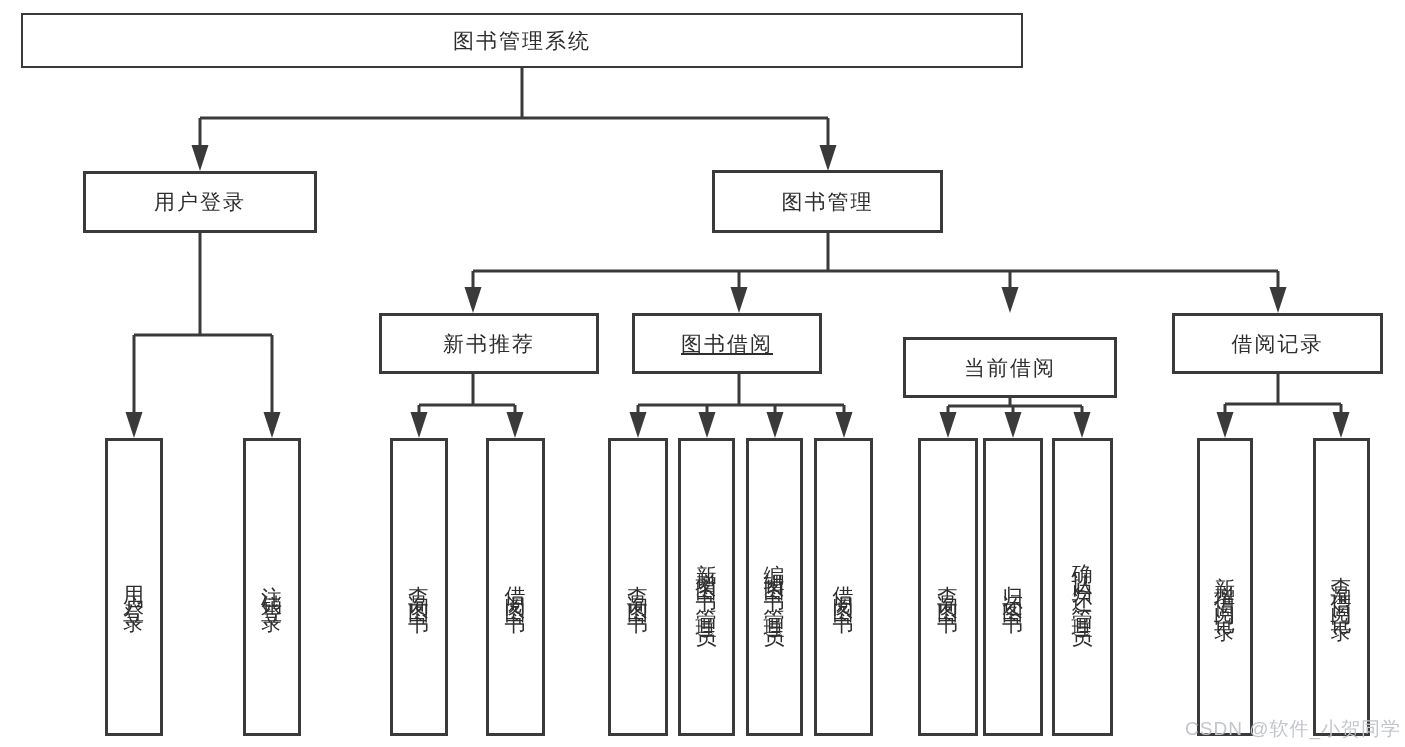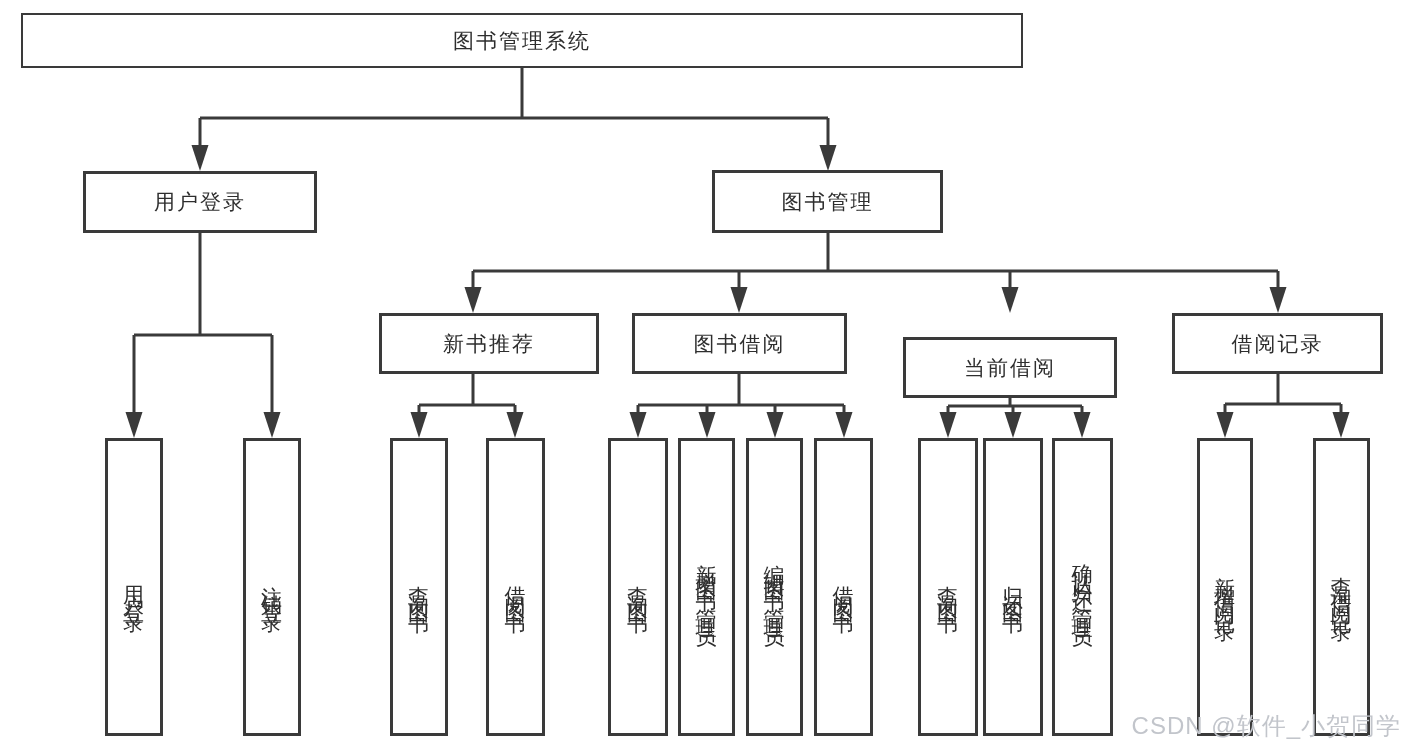--- a/index.html
+++ b/index.html
@@ -28,21 +28,21 @@
     font-size:21px;
     letter-spacing:9px;
     line-height:1;
     white-space:nowrap;
     color:#2e2e2e;
   }
   .watermark{
     position:absolute;
     right:4px;bottom:5px;
     z-index:3;
-    font-size:24px;
+    font-size:19px;
     color:#c2c5cb;
     letter-spacing:1px;
   }
 </style>
 </head>
 <body>
 
 <div class="canvas">
 
   <svg class="connectors" width="1405" height="747" viewBox="0 0 1405 747">
@@ -95,21 +95,21 @@
   <div class="node hnode" style="left:83px;top:171px;width:234px;height:62px;">
     <span>用户登录</span>
   </div>
   <div class="node hnode" style="left:712px;top:170px;width:231px;height:63px;">
     <span>图书管理</span>
   </div>
 
   <div class="node hnode" style="left:379px;top:313px;width:220px;height:61px;">
     <span>新书推荐</span>
   </div>
-  <div class="node hnode" style="left:632px;top:313px;width:215px;height:61px;">
+  <div class="node hnode" style="left:632px;top:313px;width:190px;height:61px;text-decoration:underline;">
     <span>图书借阅</span>
   </div>
   <div class="node hnode" style="left:903px;top:313px;width:214px;height:61px;margin-top:24px;">
     <span>当前借阅</span>
   </div>
   <div class="node hnode" style="left:1172px;top:313px;width:211px;height:61px;justify-content:center;">
     <span>借阅记录</span>
   </div>
 
   <div class="node vnode" style="left:105px;top:438px;width:58px;height:298px;">

